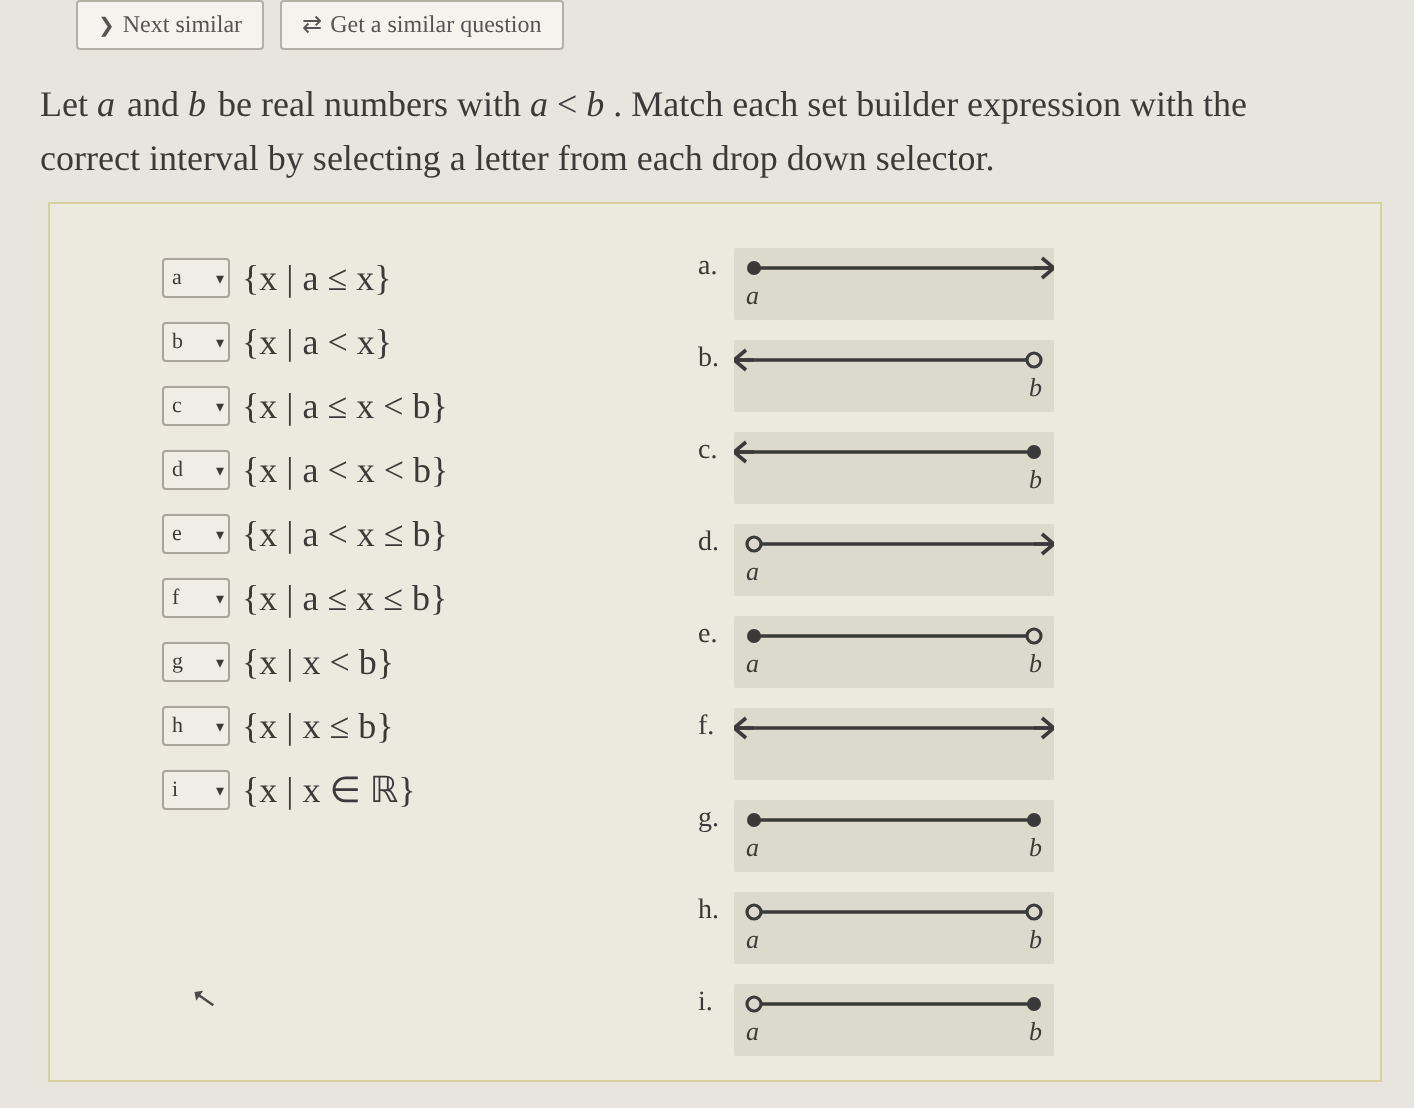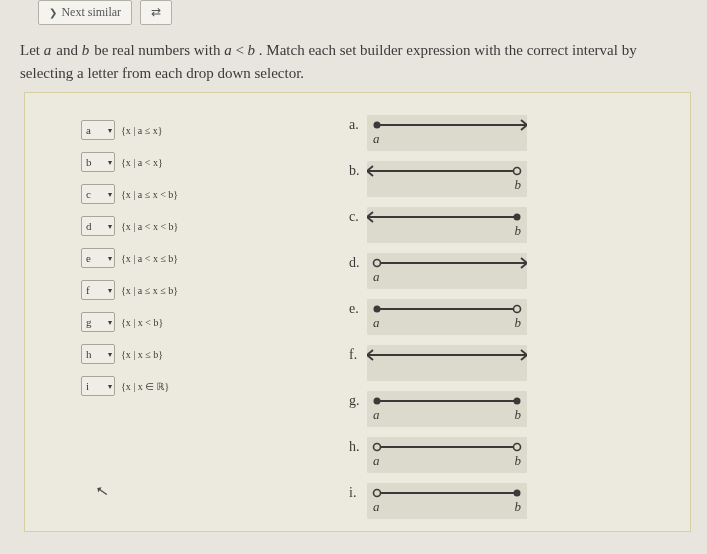--- a/index.html
+++ b/index.html
@@ -26,21 +26,21 @@
     border-radius: 2px;
     display: flex;
     align-items: center;
     gap: 4px;
     color: #555;
   }
   .btn .chev { font-size: 10px; }
   .btn .sim { font-size: 12px; }
   .question {
     padding: 10px 33px 6px 20px;
-    font-size: 15px;
+    font-size: 18px;
     line-height: 1.5;
   }
   .panel {
     margin: 2px 16px 0 24px;
     border: 1px solid #d6cfa0;
     background: #eceadf;
     padding: 22px 22px 10px 56px;
     height: 440px;
     position: relative;
   }
@@ -65,21 +65,21 @@
     padding: 1px 2px 1px 4px;
     display: flex;
     align-items: center;
     justify-content: space-between;
     border-radius: 2px;
     margin-right: 6px;
   }
   .sel .car { font-size: 8px; margin-left:2px; }
   .expr {
     font-family: 'Cambria Math', Georgia, serif;
-    font-size: 10px;
+    font-size: 18px;
   }
   .rrow {
     display: flex;
     align-items: flex-start;
     height: 46px;
   }
   .rlbl {
     width: 18px;
     font-size: 14px;
     padding-top: 2px;
@@ -110,20 +110,21 @@
 </head>
 <body>
 
 <div class="top-buttons">
   <div class="btn">
     <span class="chev">❯</span>
     <span>Next similar</span>
   </div>
   <div class="btn">
     <span class="sim">⇄</span>
+    <span>Get a similar question</span>
   </div>
 </div>
 
 <div class="question" id="qtext">Let <i>a</i> and <i>b</i> be real numbers with <i>a</i> &lt; <i>b</i> . Match each set builder expression with the correct interval by selecting a letter from each drop down selector.</div>
 
 <div class="panel">
   <div class="cols">
     <div class="left-col" id="leftcol">
         <div class="lrow">
           <div class="sel">

